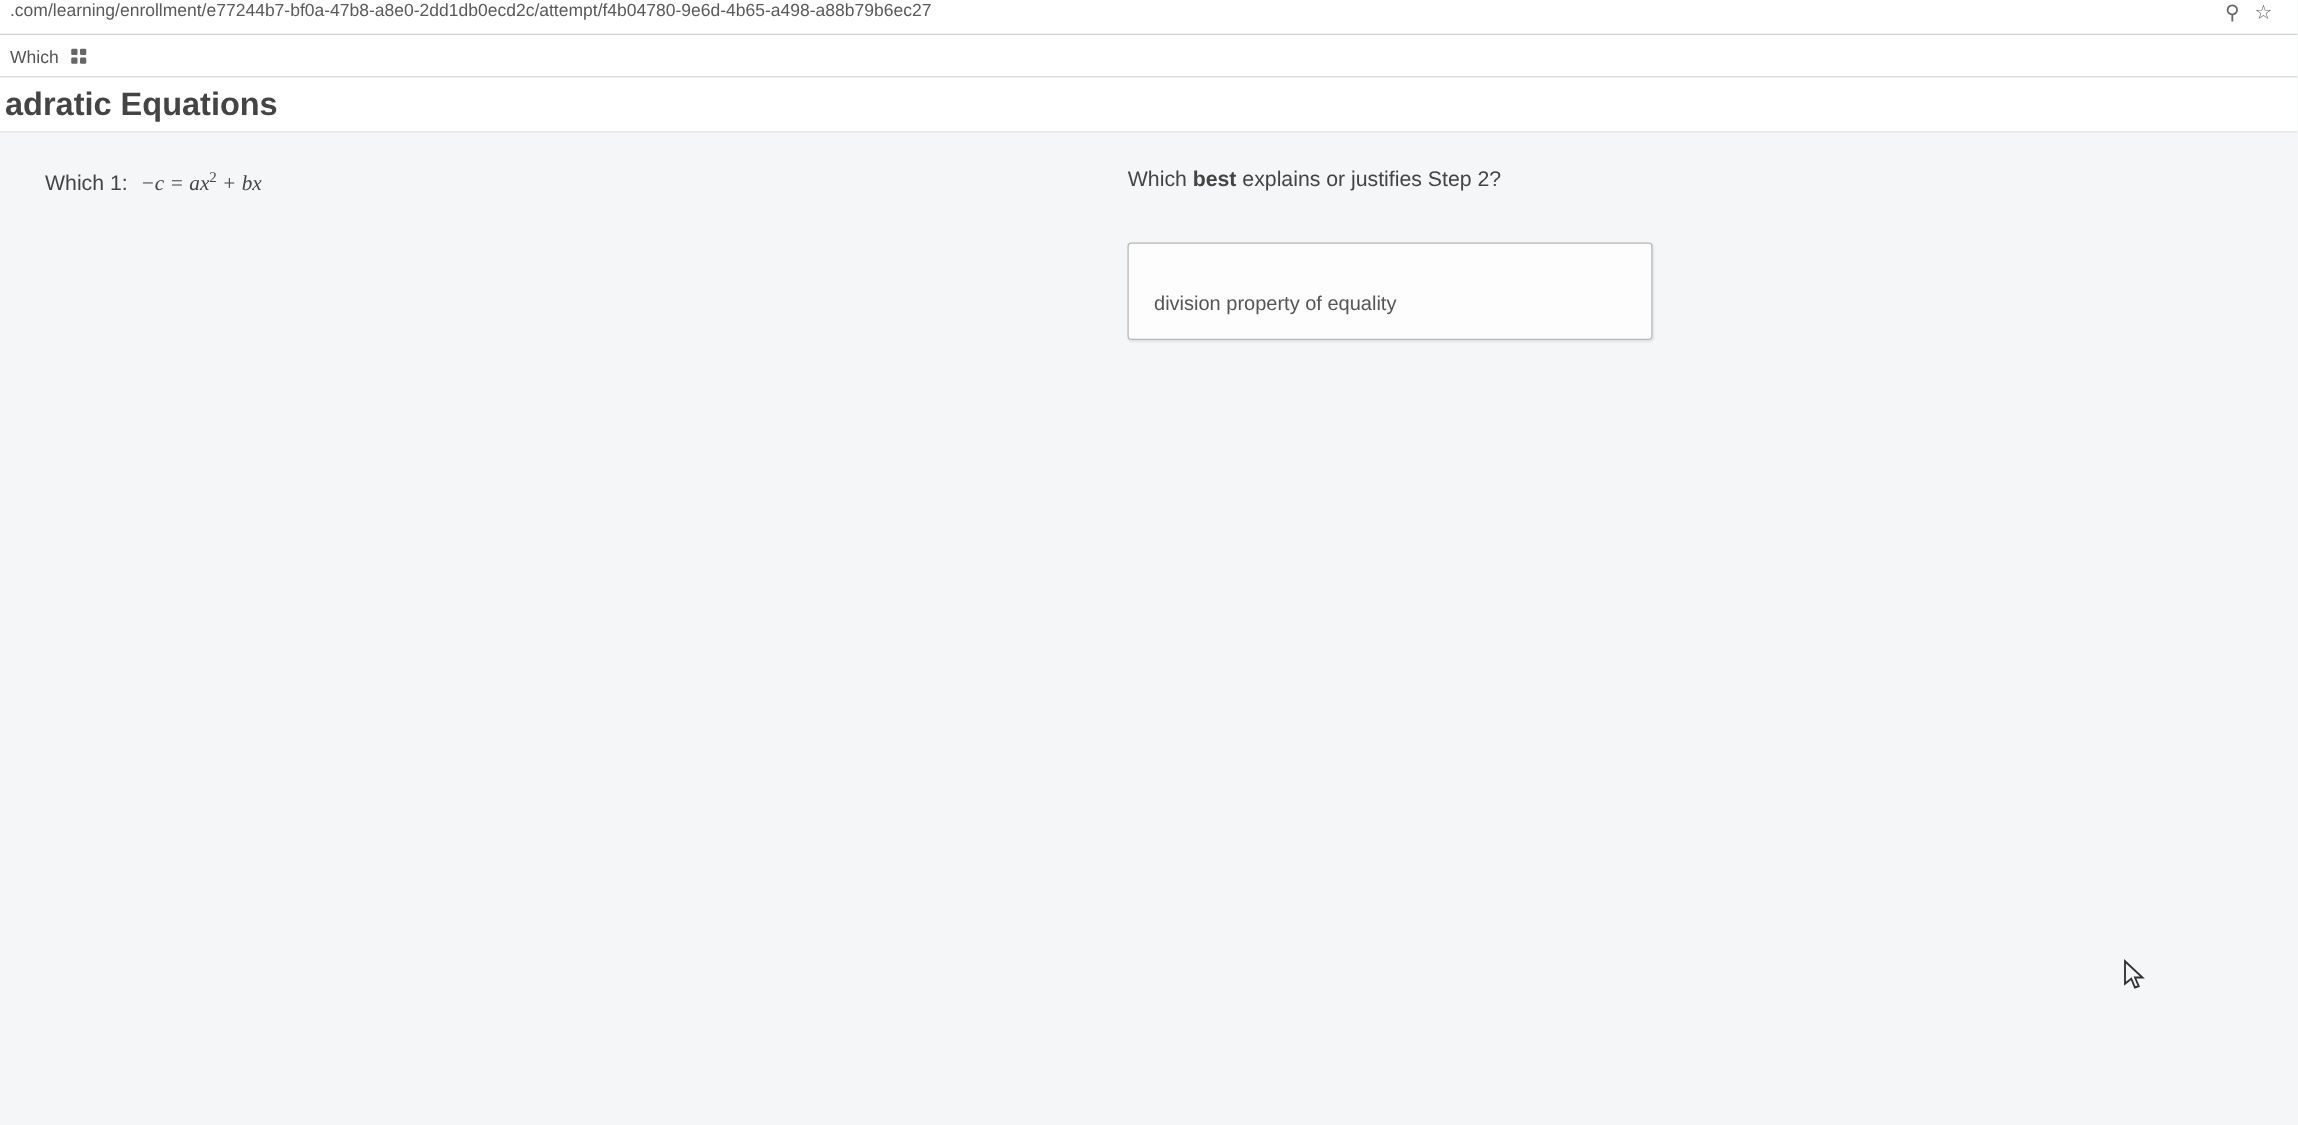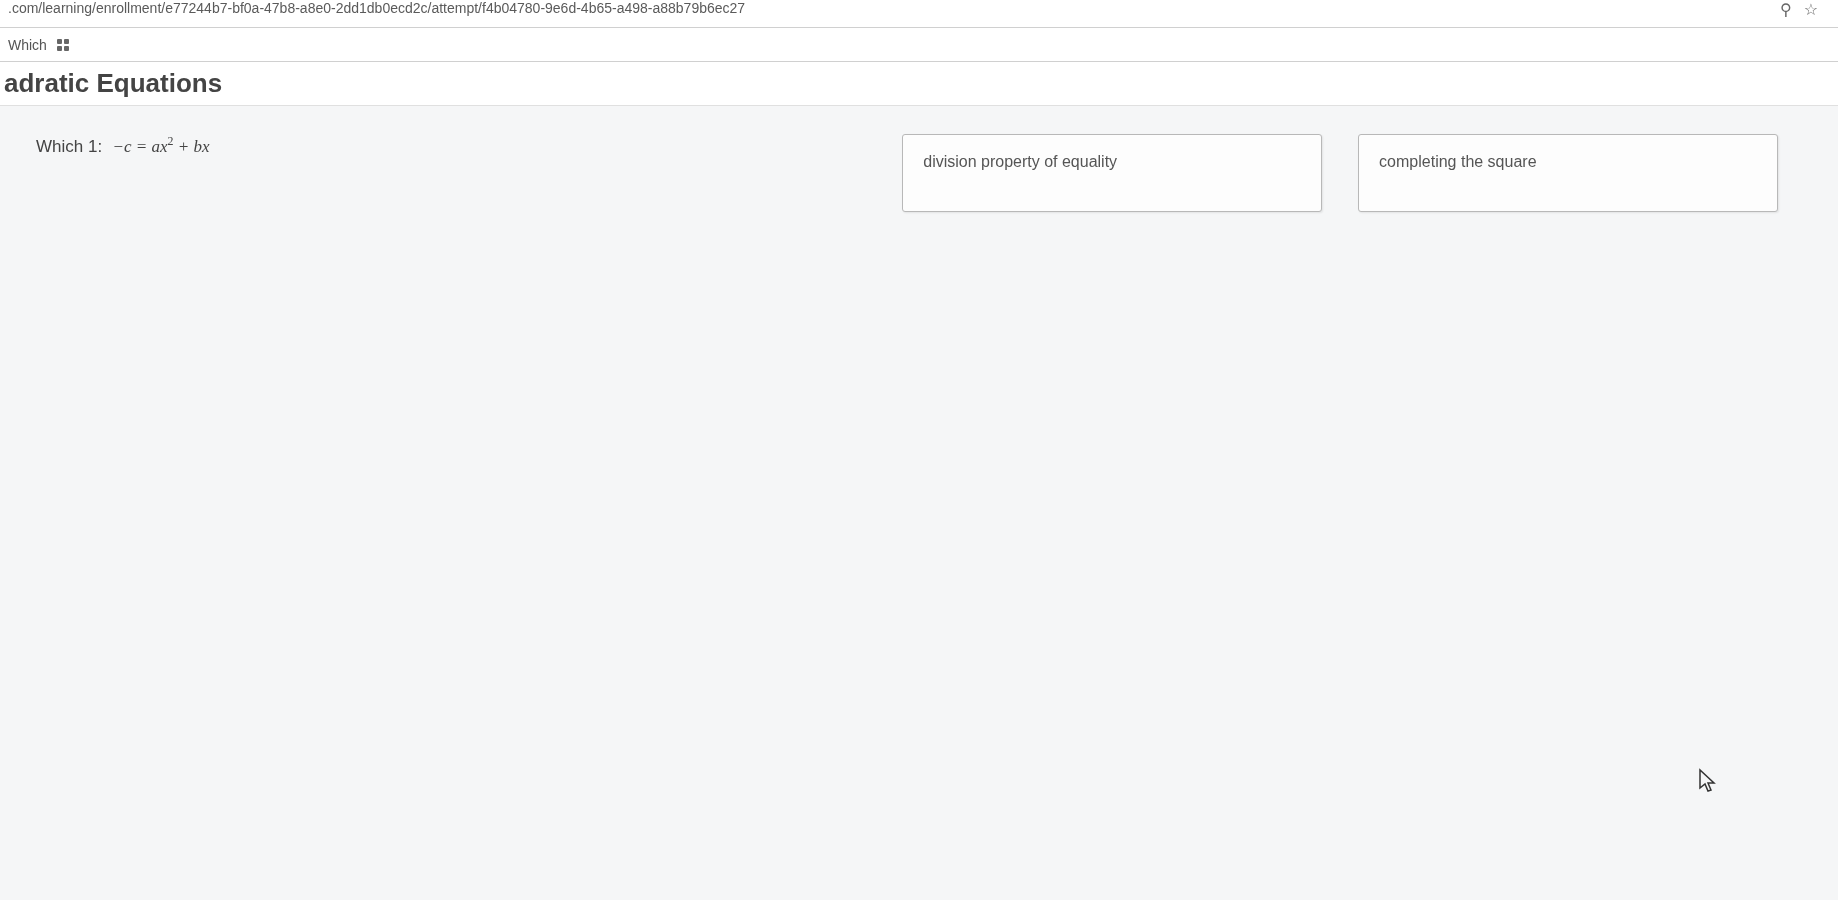--- a/index.html
+++ b/index.html
@@ -145,21 +145,21 @@
       grid-template-columns: 1fr 1fr;
       gap: 28px 36px;
     }
     .answer-btn {
       border: 1px solid #b8b8b8;
       background: #fdfdfd;
       border-radius: 3px;
       padding: 18px 20px;
       min-height: 78px;
       display: flex;
-      align-items: flex-start;
+      align-items: flex-end;
       font-size: 16px;
       color: #555;
       cursor: pointer;
       box-shadow: 1px 1px 2px rgba(0,0,0,0.08);
     }
     .cursor {
       position: absolute;
       right: 120px;
       bottom: 100px;
       font-size: 24px;
@@ -195,28 +195,28 @@
   <div class="left-panel">
 
     <p class="step">
       <span class="step-label">Which 1:</span>
       <span class="math">−<i>c</i> = <i>a</i><i>x</i><span class="sup">2</span> + <i>b</i><i>x</i></span>
     </p>
 
   </div>
 
   <div class="right-panel">
+    <p class="prompt">
+      <span>Which </span><b>best</b><span> explains or justifies Step 2?</span>
+    </p>
 
     <div class="answer-grid">
       <div class="answer-btn">
         <span>division property of equality</span>
       </div>
-      <div class="answer-btn">
-        <span>completing the square</span>
-      </div>
     </div>
   </div>
 </div>
 
 <div class="cursor">
   <svg width="20" height="26" viewBox="0 0 20 26">
     <path d="M2 2 L2 20 L7 16 L10 23 L13 22 L10 15 L16 15 Z" fill="none" stroke="#333" stroke-width="1.5"></path>
   </svg>
 </div>
 

